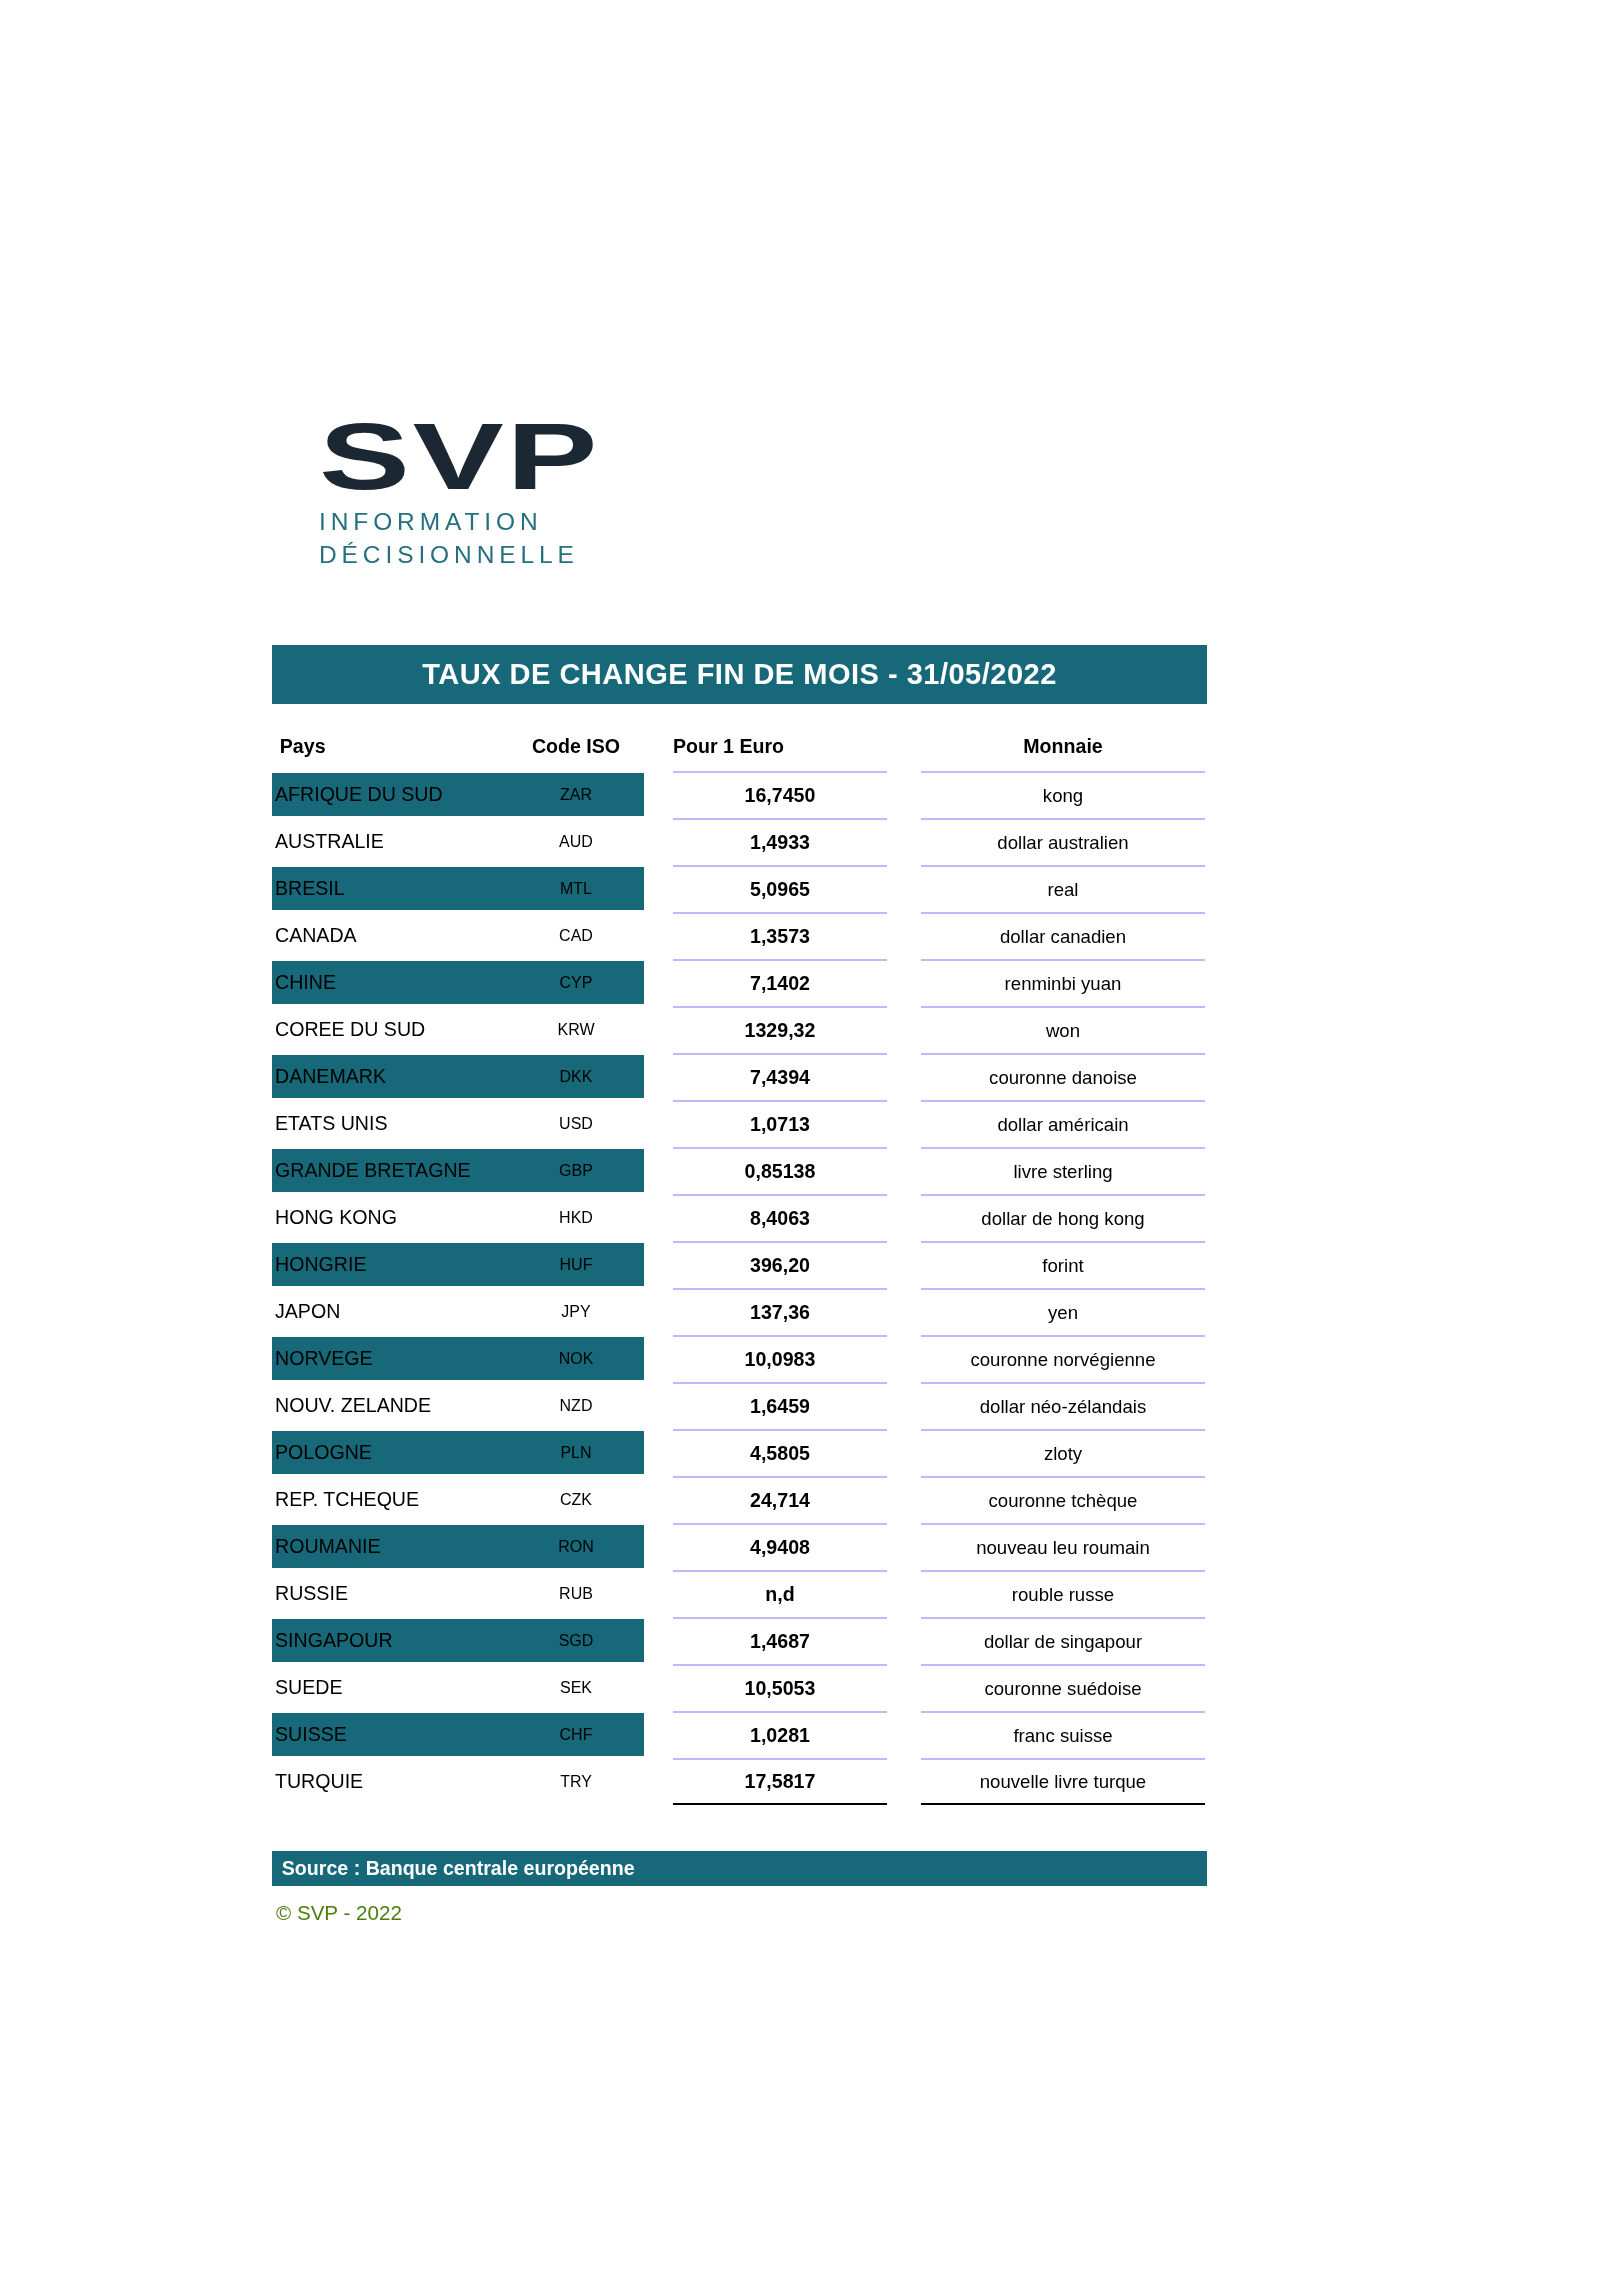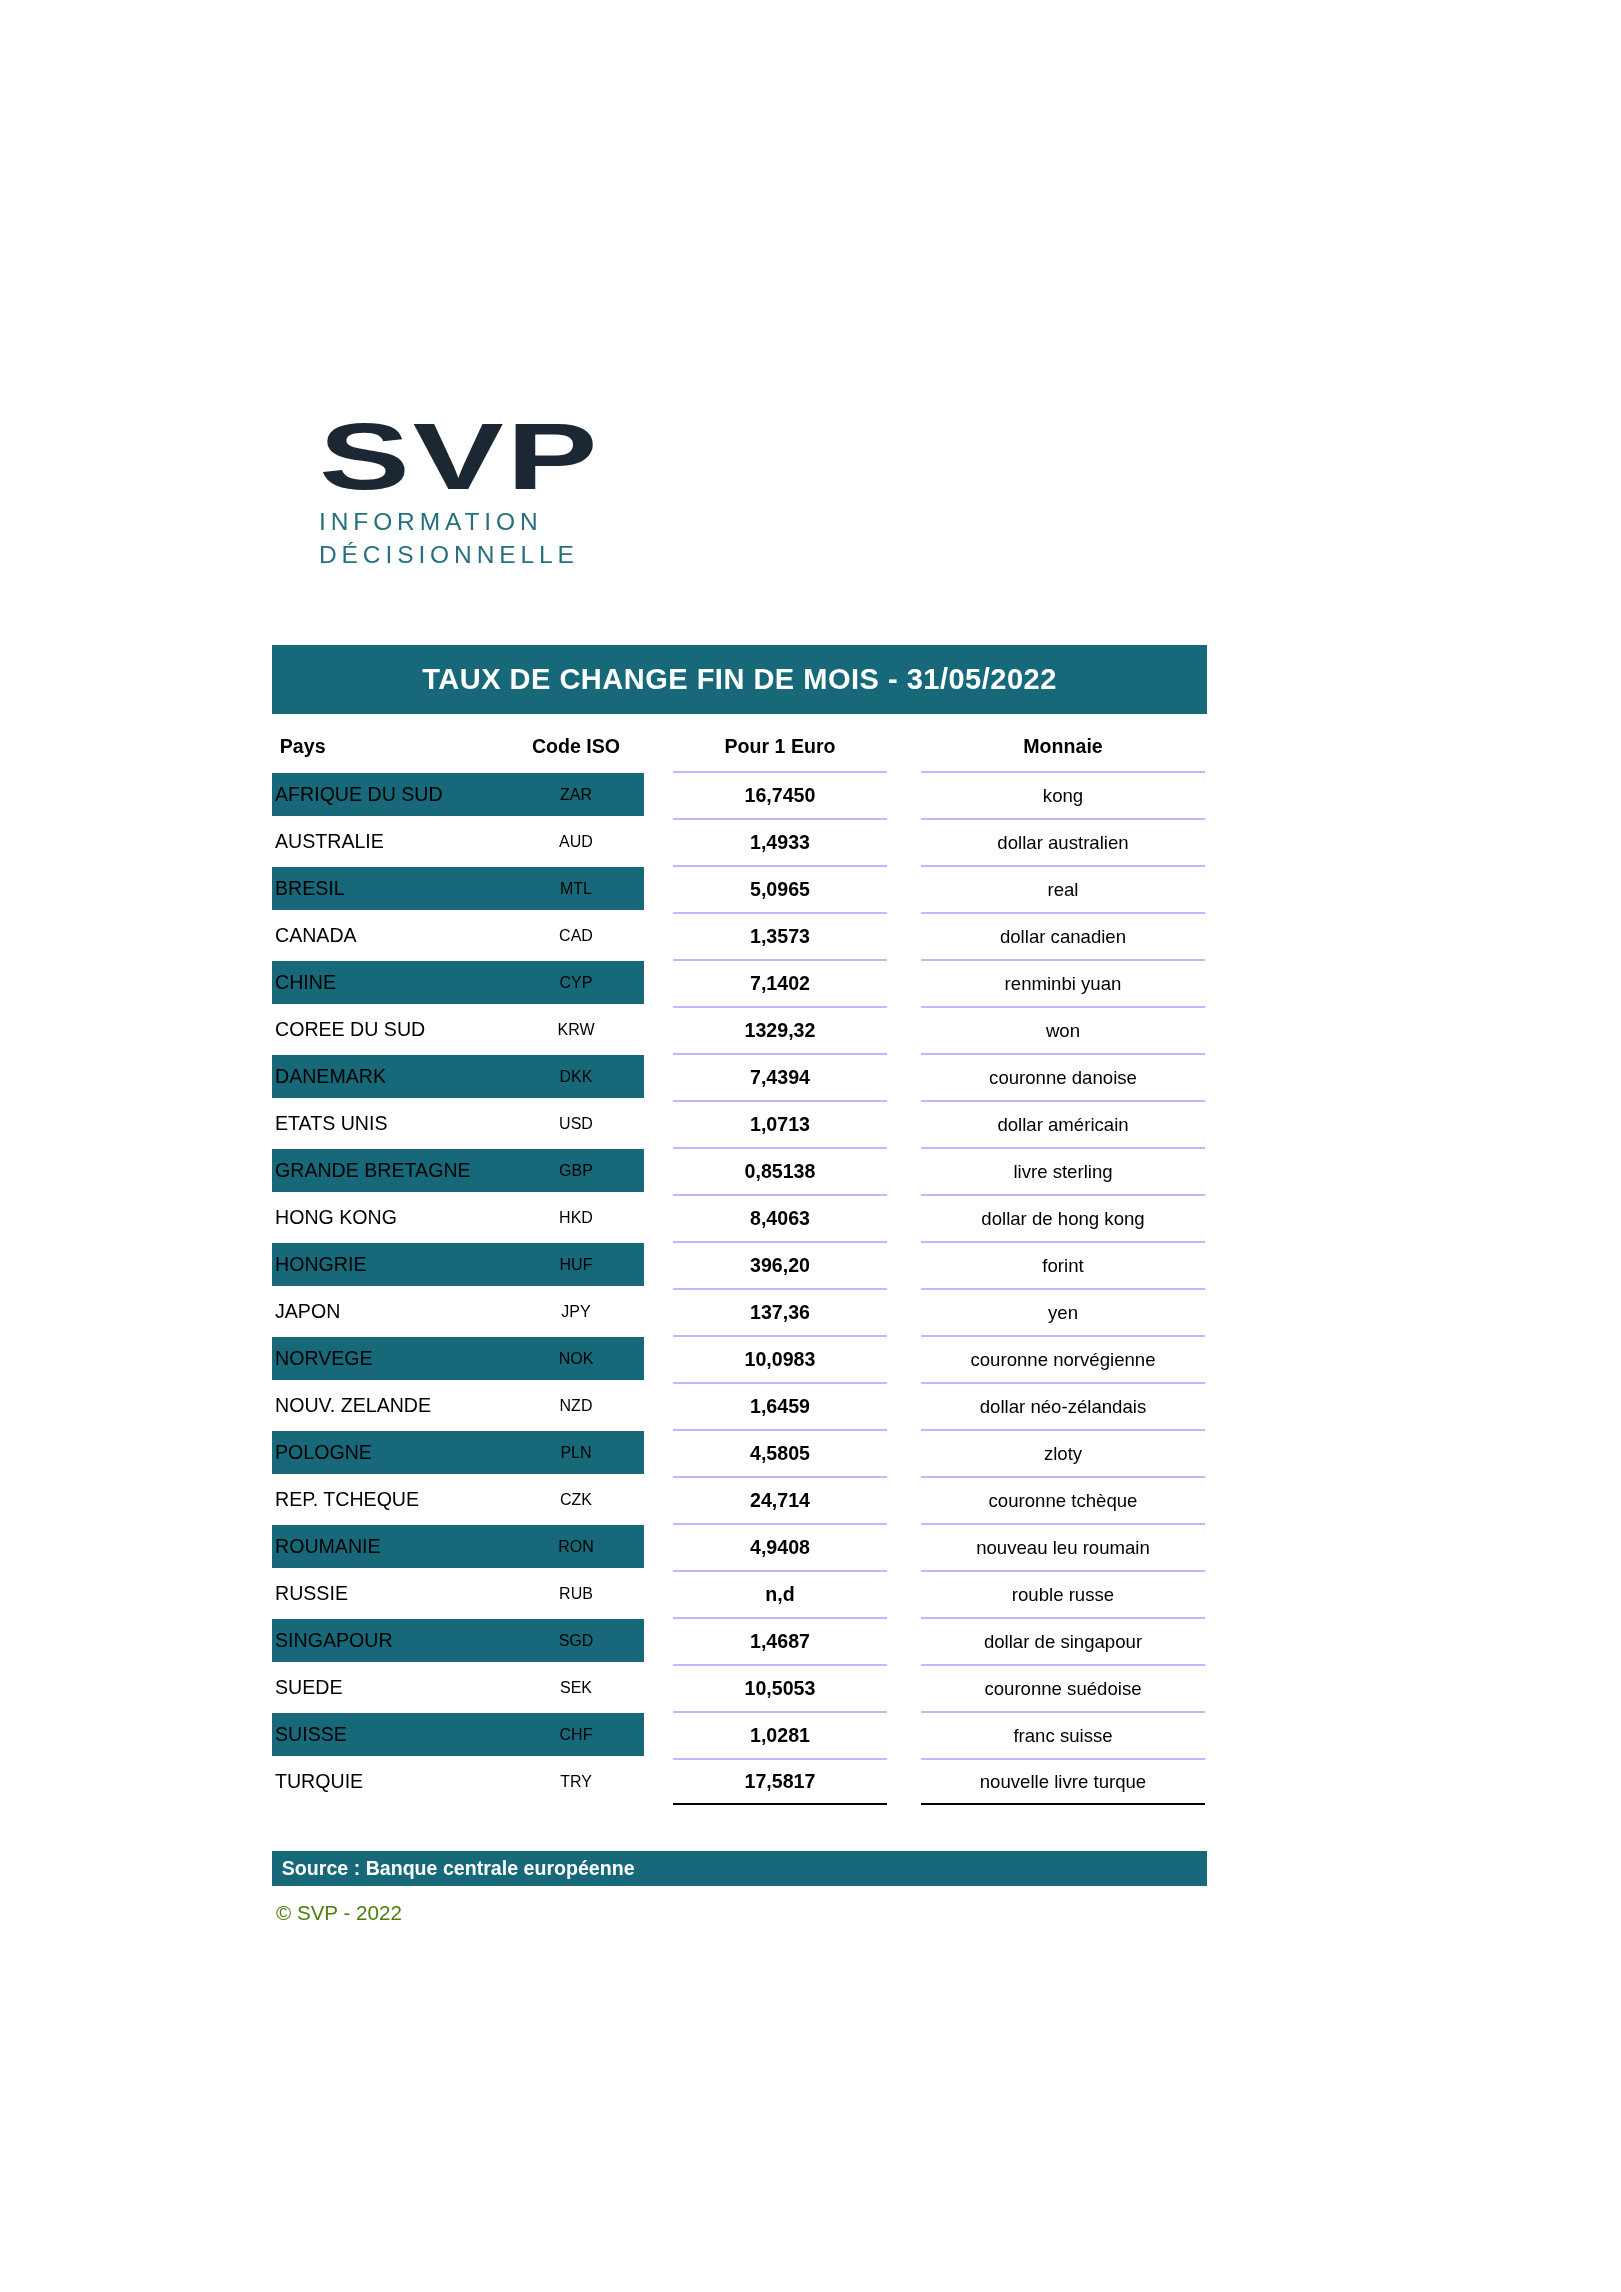--- a/index.html
+++ b/index.html
@@ -15,31 +15,31 @@
     letter-spacing:2px; transform:scaleX(1.45); transform-origin:left top; white-space:nowrap;
   }
   .logo-sub {
     color:var(--logo-teal,#24707E); font-size:24.5px; line-height:27.4px;
     letter-spacing:4.9px; white-space:nowrap;margin-top:6px;
   }
   .logo-sub.first { margin-top:15.7px; }
 
   
   .title-bar {
-    position:absolute; left:272px; top:645px; width:935px; height:69px;
+    position:absolute; left:272px; top:645px; width:935px; height:59px;
     background:var(--teal,#17697A); color:#fff; font-weight:bold; font-size:29px;
     display:flex; align-items:center; justify-content:center; letter-spacing:0.5px;
   }
 
   
   .xtable { position:absolute; left:272px; top:729px; width:935px; }
   .thead { position:relative; height:42px; font-weight:bold; font-size:19.6px; }
   .h-pays    { position:absolute; left:7.8px;  top:5.9px; }
   .h-code    { position:absolute; left:245px; width:118px; top:5.9px; text-align:center; }
-  .h-euro    { position:absolute; left:401px; width:214px; top:5.9px; text-align:center; }
+  .h-euro    { position:absolute; left:401px; width:214px; top:5.9px; }
   .h-monnaie { position:absolute; left:649px; width:284px; top:5.9px; text-align:center; }
 
   .rows { position:relative; }
   .row { position:relative; height:47px; }
   .cell-left {
     position:absolute; left:0; top:2px; bottom:2px; width:372px;
     display:flex; align-items:center;
   }
   .row:nth-child(odd) .cell-left { background:var(--teal,#17697A); }
   .pays-text { margin-left:3px; font-weight:normal; font-size:19.6px; white-space:nowrap; }

